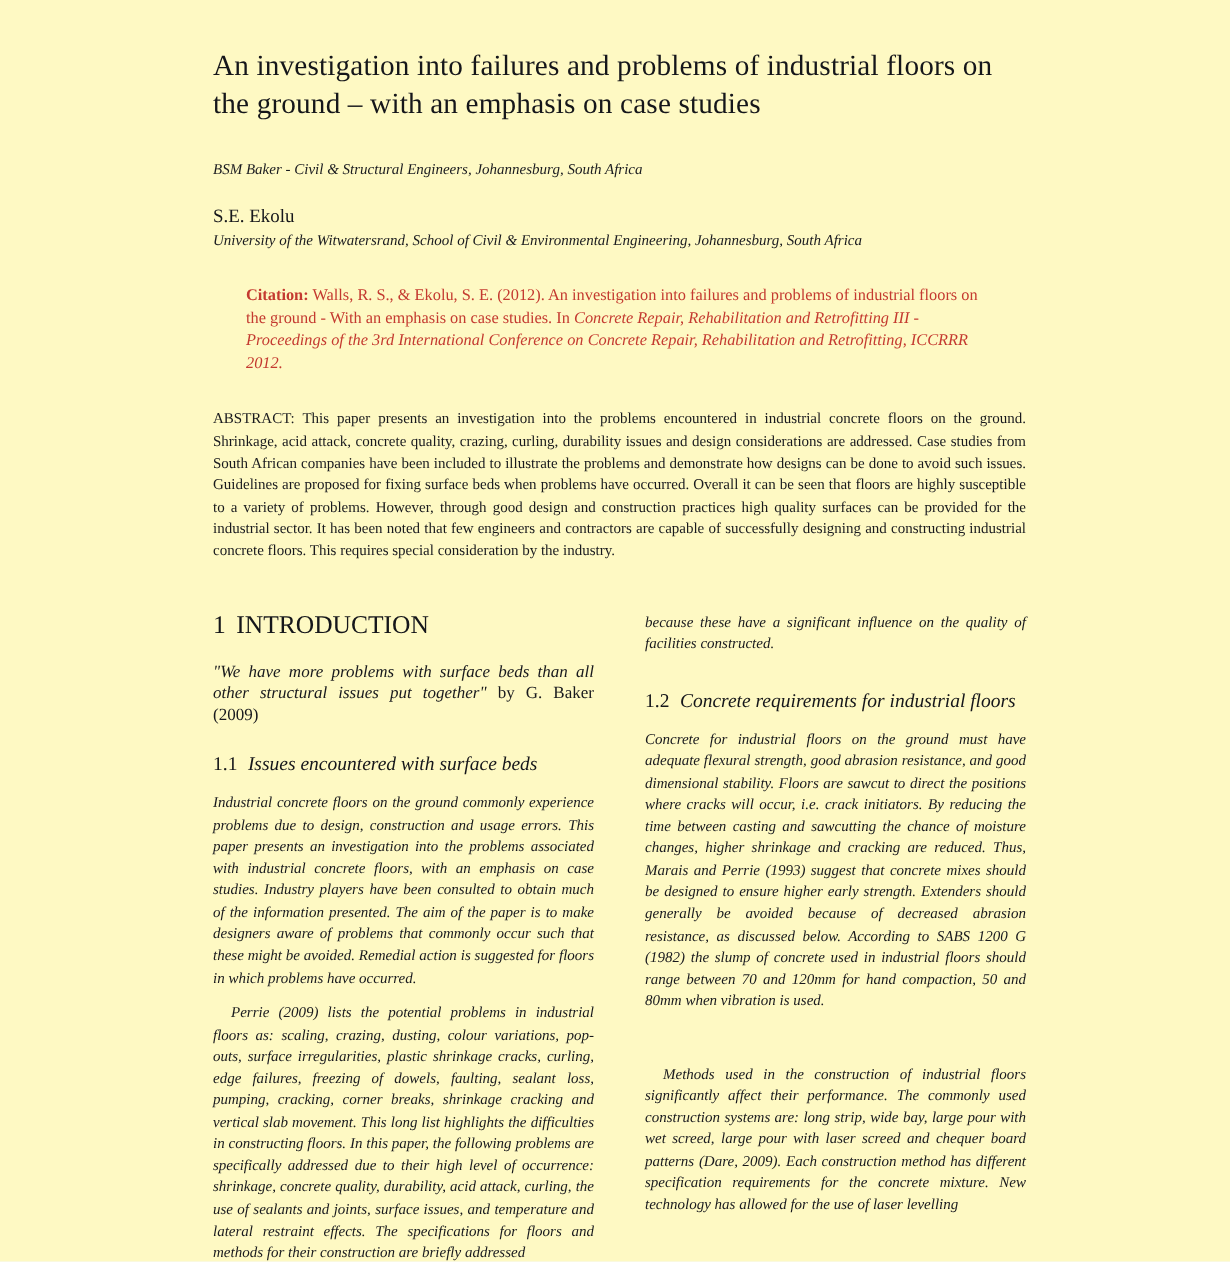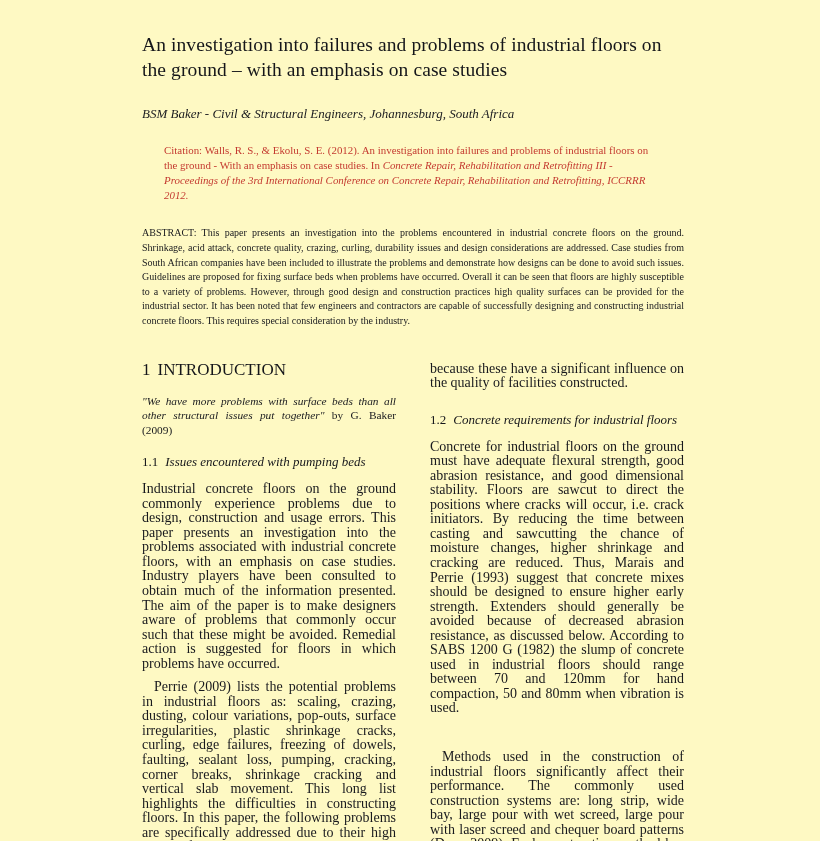--- a/index.html
+++ b/index.html
@@ -43,38 +43,38 @@
 
   
   .author-block { margin-top: 24px; }
   .author-block.second { margin-top: 15px; }
   .author-name {
     font-size: 12.6px;
     line-height: 16px;
     color: #16171b;
   }
   .author-affil {
-    font-size: 13px;
+    font-size: 10px;
     line-height: 15px;
     font-style: italic;
     color: #1a1b1f;
     margin-top: 1px;
   }
 
   
   .citation {
     margin-top: 22px;
     margin-left: 22px;
     width: 498px;
     font-size: 10.9px;
     line-height: 15.1px;
     color: #c43a30;
     text-align: left;
   }
-  .citation b { font-weight: normal; }
+  .citation b { font-weight: bold; }
   .citation i { font-style: italic; }
 
   
   .abstract {
     margin-top: 23px;
     font-size: 10px;
     line-height: 14.6px;
     text-align: justify;
     color: #18191d;
   }
@@ -96,25 +96,26 @@
   }
   .sec-head .num { margin-right: 7px; }
   .subsec-head {
     font-size: 13px;
     line-height: 15px;
     font-style: italic;
     color: #15161a;
   }
   .subsec-head .num { font-style: normal; margin-right: 7px; }
   .para {
-    font-size: 14px;
+    font-size: 10px;
     line-height: 14.55px;
     text-align: justify;
     color: #18191d;
     margin: 0;
+    font-style: italic;
   }
   .para.indent { text-indent: 12px; }
   .quote {
     font-size: 11.35px;
     line-height: 14.55px;
     text-align: justify;
     color: #18191d;
     margin: 0;
   }
   .quote i { font-style: italic; }
@@ -129,38 +130,40 @@
 <div class="page">
   <div class="content">
 
     <h1 class="title">An investigation into failures and problems of industrial floors on the ground – with an emphasis on case studies</h1>
 
     <div class="author-block">
       <div class="author-affil">BSM Baker - Civil &amp; Structural Engineers, Johannesburg, South Africa</div>
     </div>
 
     <div class="author-block second">
+      <div class="author-name">S.E. Ekolu</div>
+      <div class="author-affil">University of the Witwatersrand, School of Civil &amp; Environmental Engineering, Johannesburg, South Africa</div>
     </div>
 
     <div class="citation"><b>Citation:</b><span> Walls, R. S., &amp; Ekolu, S. E. (2012). An investigation into failures and problems of industrial floors on the ground - With an emphasis on case studies. In </span><i>Concrete Repair, Rehabilitation and Retrofitting III - Proceedings of the 3rd International Conference on Concrete Repair, Rehabilitation and Retrofitting, ICCRRR 2012.</i></div>
 
     <div class="abstract">ABSTRACT: This paper presents an investigation into the problems encountered in industrial concrete floors on the ground. Shrinkage, acid attack, concrete quality, crazing, curling, durability issues and design considerations are addressed. Case studies from South African companies have been included to illustrate the problems and demonstrate how designs can be done to avoid such issues. Guidelines are proposed for fixing surface beds when problems have occurred. Overall it can be seen that floors are highly susceptible to a variety of problems. However, through good design and construction practices high quality surfaces can be provided for the industrial sector. It has been noted that few engineers and contractors are capable of successfully designing and constructing industrial concrete floors. This requires special consideration by the industry.</div>
 
     <div class="columns">
 
       <div class="col">
         <div class="sec-head"><span class="num">1</span><span>INTRODUCTION</span></div>
 
         <div class="gap-md"></div>
 
         <p class="quote"><i>"We have more problems with surface beds than all other structural issues put together"</i><span> by G. Baker (2009)</span></p>
 
         <div class="gap-md"></div>
 
-        <div class="subsec-head"><span class="num">1.1</span><span>Issues encountered with pumping beds</span></div>
+        <div class="subsec-head"><span class="num">1.1</span><span>Issues encountered with surface beds</span></div>
 
         <div class="gap-sm"></div>
 
         <p class="para">Industrial concrete floors on the ground commonly experience problems due to design, construction and usage errors. This paper presents an investigation into the problems associated with industrial concrete floors, with an emphasis on case studies. Industry players have been consulted to obtain much of the information presented. The aim of the paper is to make designers aware of problems that commonly occur such that these might be avoided. Remedial action is suggested for floors in which problems have occurred.</p>
 
         <div class="gap-xs"></div>
 
         <p class="para indent">Perrie (2009) lists the potential problems in industrial floors as: scaling, crazing, dusting, colour variations, pop-outs, surface irregularities, plastic shrinkage cracks, curling, edge failures, freezing of dowels, faulting, sealant loss, pumping, cracking, corner breaks, shrinkage cracking and vertical slab movement. This long list highlights the difficulties in constructing floors. In this paper, the following problems are specifically addressed due to their high level of occurrence: shrinkage, concrete quality, durability, acid attack, curling, the use of sealants and joints, surface issues, and temperature and lateral restraint effects. The specifications for floors and methods for their construction are briefly addressed</p>
       </div>
 

